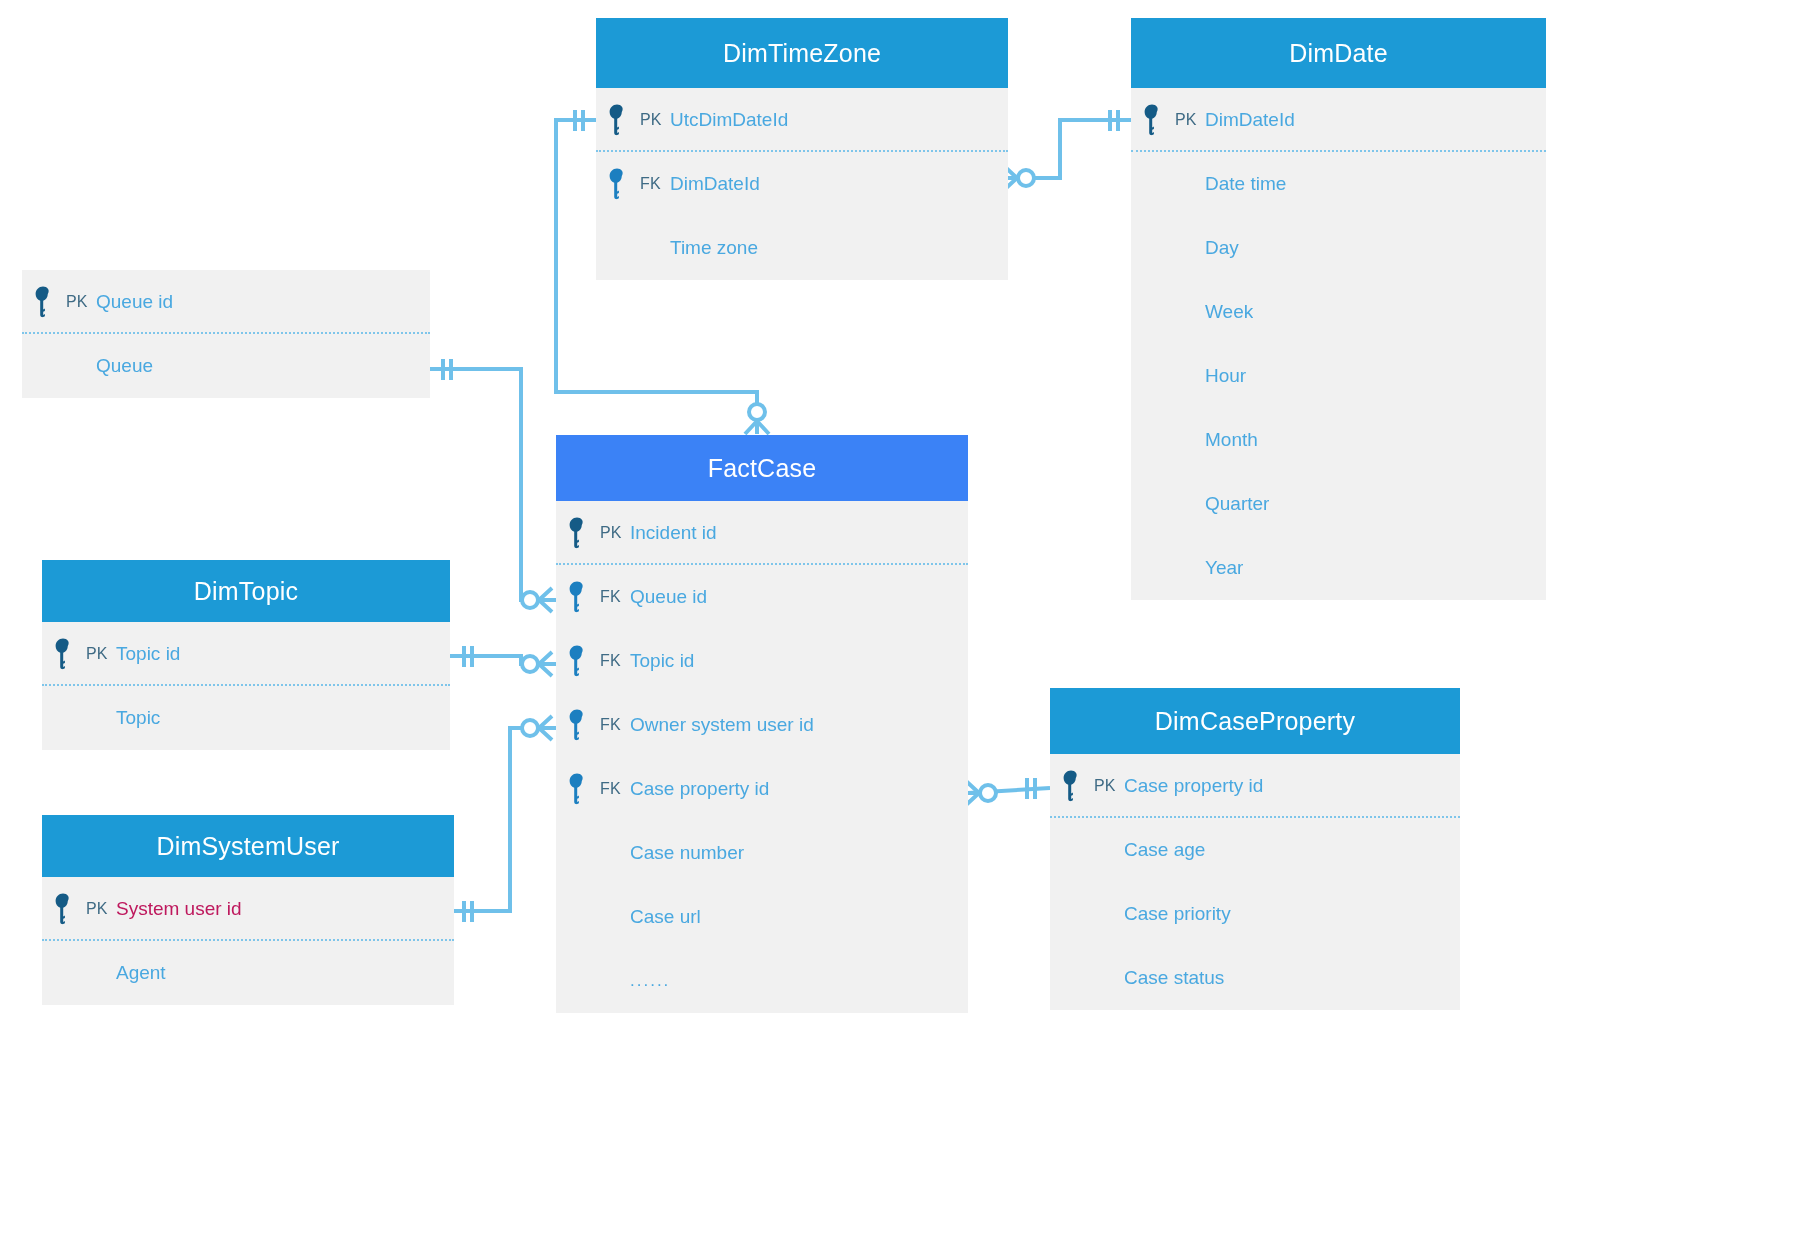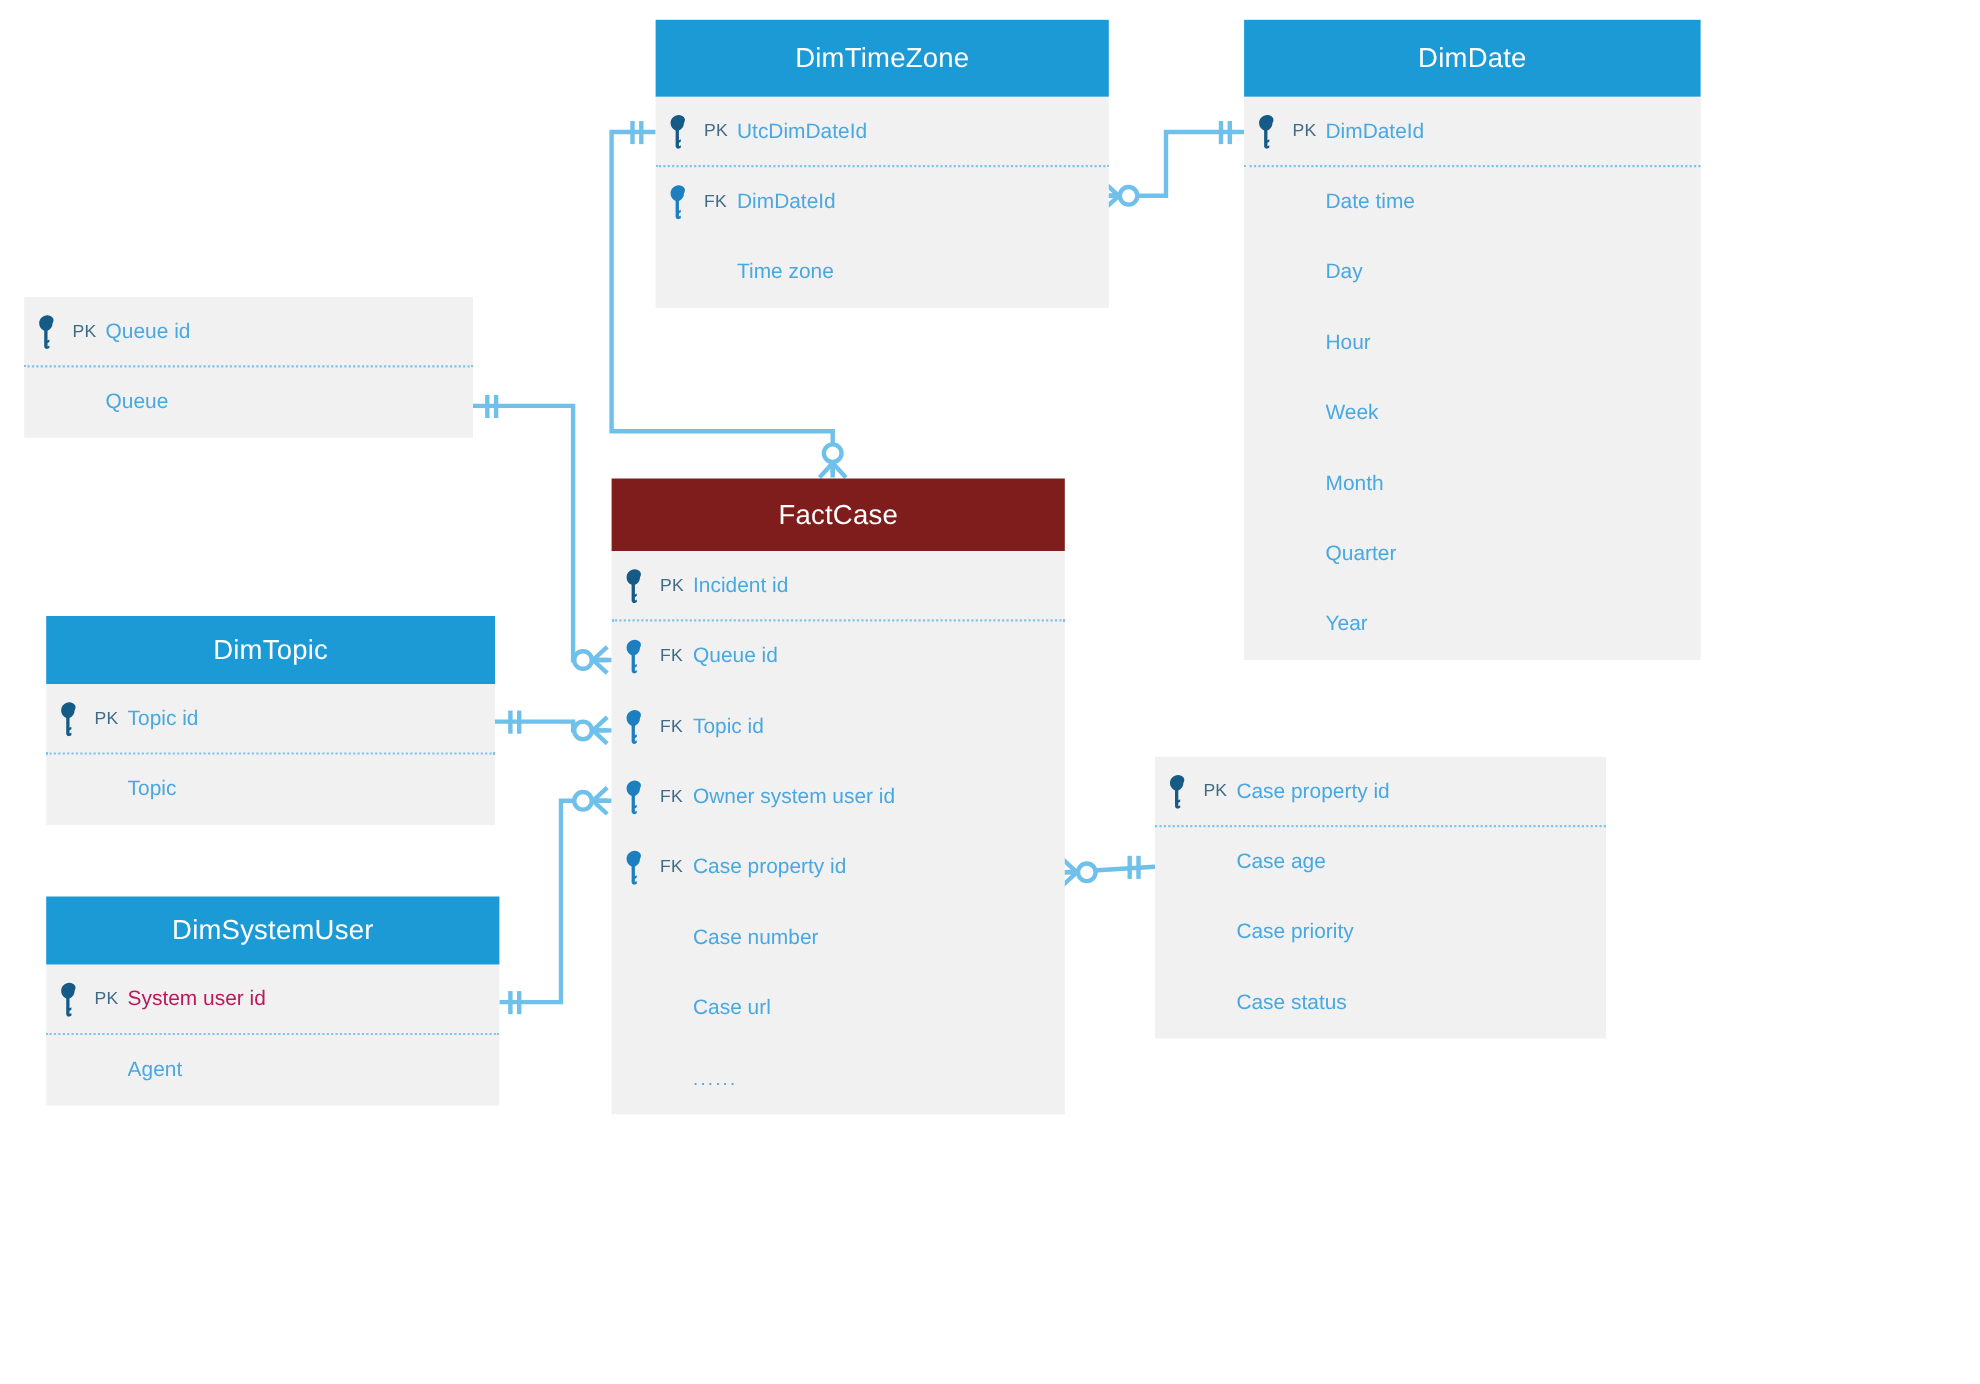--- a/index.html
+++ b/index.html
@@ -154,26 +154,26 @@
           <div class="field-label" style="color: rgb(73, 168, 224);">Date time</div>
         </div>
         <div class="field-row">
           <div class="keycell empty"></div>
           <div class="keytag" style="color: rgb(63, 107, 133);"></div>
           <div class="field-label" style="color: rgb(73, 168, 224);">Day</div>
         </div>
         <div class="field-row">
           <div class="keycell empty"></div>
           <div class="keytag" style="color: rgb(63, 107, 133);"></div>
+          <div class="field-label" style="color: rgb(73, 168, 224);">Week</div>
+        </div>
+        <div class="field-row">
+          <div class="keycell empty"></div>
+          <div class="keytag" style="color: rgb(63, 107, 133);"></div>
           <div class="field-label" style="color: rgb(73, 168, 224);">Hour</div>
-        </div>
-        <div class="field-row">
-          <div class="keycell empty"></div>
-          <div class="keytag" style="color: rgb(63, 107, 133);"></div>
-          <div class="field-label" style="color: rgb(73, 168, 224);">Week</div>
         </div>
         <div class="field-row">
           <div class="keycell empty"></div>
           <div class="keytag" style="color: rgb(63, 107, 133);"></div>
           <div class="field-label" style="color: rgb(73, 168, 224);">Month</div>
         </div>
         <div class="field-row">
           <div class="keycell empty"></div>
           <div class="keytag" style="color: rgb(63, 107, 133);"></div>
           <div class="field-label" style="color: rgb(73, 168, 224);">Quarter</div>
@@ -235,21 +235,21 @@
           <div class="field-label" style="color: #be185d;">System user id</div>
         </div>
         <div class="field-row">
           <div class="keycell empty"></div>
           <div class="keytag" style="color: rgb(63, 107, 133);"></div>
           <div class="field-label" style="color: rgb(73, 168, 224);">Agent</div>
         </div>
       </div>
     </div>
     <div class="entity" style="left: 556px; top: 435px; width: 412px;">
-      <div class="entity-header" style="height: 66px; background: #7f1d1d; color: rgb(255, 255, 255);">FactCase</div>
+      <div class="entity-header" style="height: 66px; background: #3b82f6; color: rgb(255, 255, 255);">FactCase</div>
       <div class="entity-body" style="background: rgb(241, 241, 241);">
         <div class="field-row sep">
           <div class="keycell">
             <svg class="keyicon" width="22" height="34" viewBox="0 0 22 34" xmlns="http://www.w3.org/2000/svg">
               <path fill="#155b86" d="M11 1.5C6.9 1.5 3.6 4.8 3.6 8.9c0 3.1 1.9 5.7 4.6 6.8v14.1c0 1.1 .6 1.9 1.5 2.3 .5 .2 1.1 .2 1.6 0l1.6 -.8v-2.3l-1.7 .9v-3.1l1.7 -.9v-2.3l-1.7 .9v-8.8c2.7 -1.1 4.6 -3.7 4.6 -6.8C18.4 4.8 15.1 1.5 11 1.5z"></path>
             </svg>
           </div>
           <div class="keytag" style="color: rgb(63, 107, 133);">PK</div>
           <div class="field-label" style="color: rgb(73, 168, 224);">Incident id</div>
         </div>
@@ -300,20 +300,21 @@
           <div class="field-label" style="color: rgb(73, 168, 224);">Case url</div>
         </div>
         <div class="field-row">
           <div class="keycell empty"></div>
           <div class="keytag" style="color: rgb(63, 107, 133);"></div>
           <div class="field-label dots" style="color: rgb(73, 168, 224);">......</div>
         </div>
       </div>
     </div>
     <div class="entity" style="left: 1050px; top: 688px; width: 410px;">
+      <div class="entity-header" style="height: 66px; background: rgb(28, 154, 214); color: rgb(255, 255, 255);">DimCaseProperty</div>
       <div class="entity-body" style="background: rgb(241, 241, 241);">
         <div class="field-row sep">
           <div class="keycell">
             <svg class="keyicon" width="22" height="34" viewBox="0 0 22 34" xmlns="http://www.w3.org/2000/svg">
               <path fill="#155b86" d="M11 1.5C6.9 1.5 3.6 4.8 3.6 8.9c0 3.1 1.9 5.7 4.6 6.8v14.1c0 1.1 .6 1.9 1.5 2.3 .5 .2 1.1 .2 1.6 0l1.6 -.8v-2.3l-1.7 .9v-3.1l1.7 -.9v-2.3l-1.7 .9v-8.8c2.7 -1.1 4.6 -3.7 4.6 -6.8C18.4 4.8 15.1 1.5 11 1.5z"></path>
             </svg>
           </div>
           <div class="keytag" style="color: rgb(63, 107, 133);">PK</div>
           <div class="field-label" style="color: rgb(73, 168, 224);">Case property id</div>
         </div>

